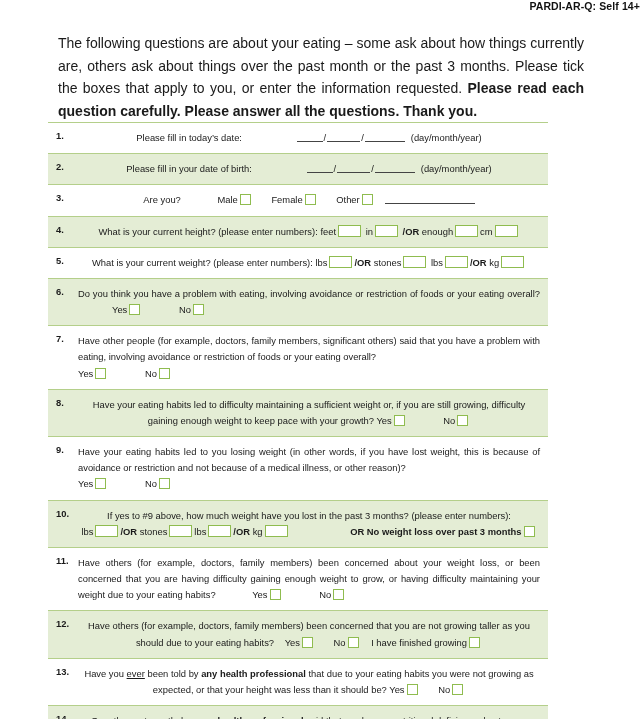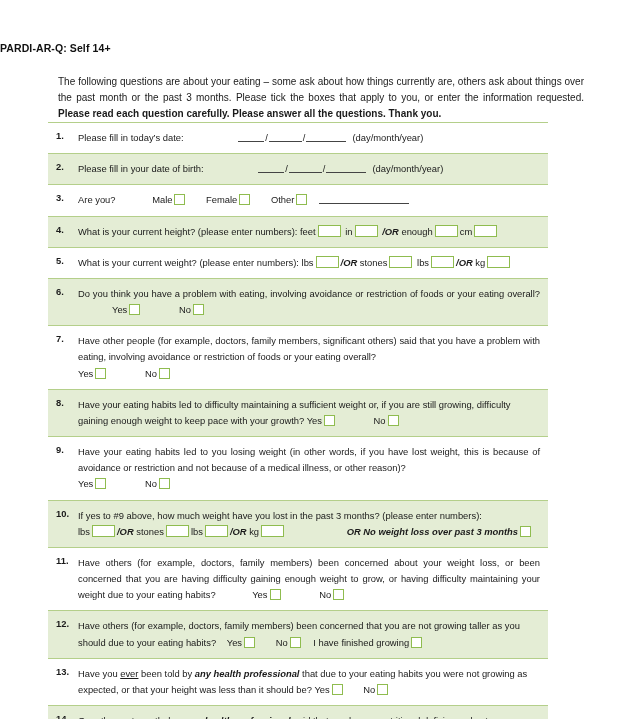--- a/index.html
+++ b/index.html
@@ -15,32 +15,31 @@
     overflow: hidden;
   }
   .page {
     position: relative;
     width: 640px;
     height: 719px;
     background: #ffffff;
     box-sizing: border-box;
   }
   .doc-title {
-    text-align: left;
+    text-align: right;
     font-size: 10.5px;
     font-weight: bold;
     letter-spacing: 0.1px;
     margin: 0;
-    padding-top: 42px;
     color: #111111;
   }
   .intro {
     margin: 0;
     padding: 20px 56px 0 58px;
-    font-size: 10px;
+    font-size: 14px;
     line-height: 1.62;
     text-align: justify;
     color: #1a1a1a;
   }
   .intro b { font-weight: bold; }
 
   .qtable {
     position: absolute;
     left: 48px;
     top: 122px;
@@ -70,22 +69,22 @@
     white-space: nowrap;
   }
   .qbody {
     vertical-align: top;
     font-size: 9.4px;
     line-height: 1.72;
     padding: 7px 8px 7px 0;
     text-align: justify;
     text-justify: inter-word;
   }
-  .qbody.nojust { text-align: left; }
-  .qbody b { font-weight: bold; font-style: italic; }
+  .qbody.nojust { text-align: center; }
+  .qbody b { font-weight: bold; }
   .qbody u { }
 
   .cb {
     display: inline-block;
     width: 11px;
     height: 11px;
     border: 1.4px solid #8fb košice;
     border: 1.4px solid #8fbc4f;
     background: #ffffff;
     vertical-align: -2px;

